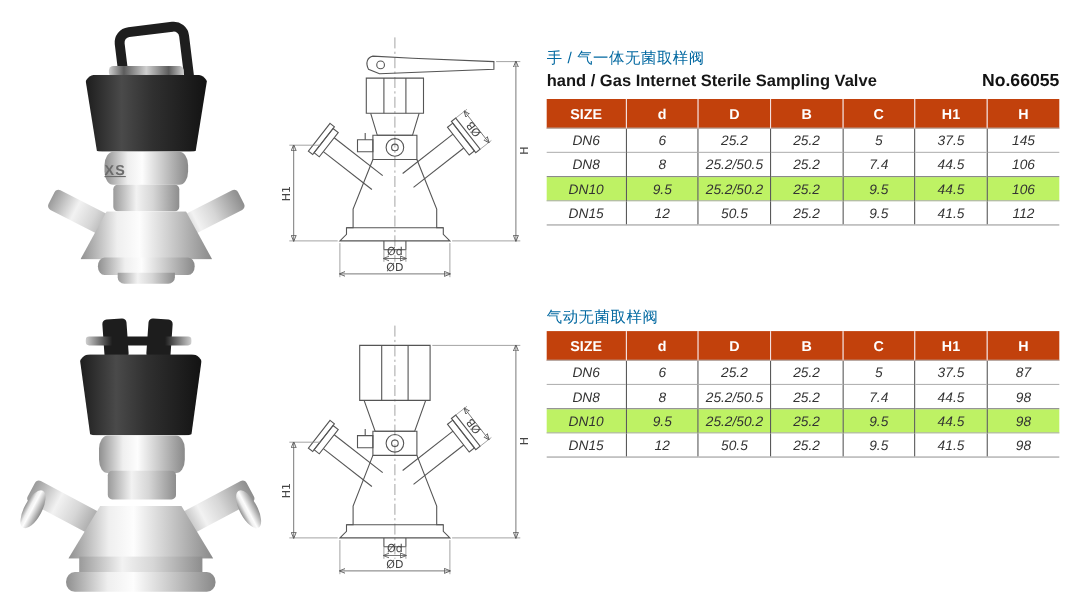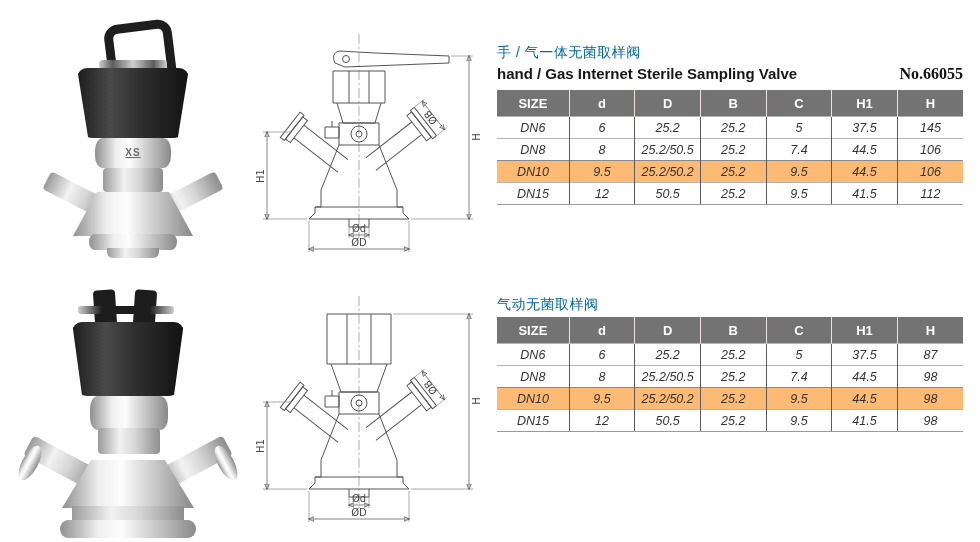--- a/index.html
+++ b/index.html
@@ -7,34 +7,34 @@
     width:980px;height:542px;position:relative;background:#ffffff;
     font-family:"Liberation Sans","DejaVu Sans",sans-serif;
     overflow:hidden;color:#333;
   }
 
   
   .section{position:absolute;left:497px;width:466px;}
   .title-cn{font-size:14px;color:#0369a1;letter-spacing:.5px;margin:0 0 3px 0;}
   .title-row{display:flex;justify-content:space-between;align-items:baseline;margin:0 0 7px 0;text-align:right;}
   .title-en{font-size:15px;font-weight:bold;color:#161616;margin:0;}
-  .model-no{font-size:16px;font-weight:bold;color:#111;margin:0;font-family:Liberation Serif, serif;}
+  .model-no{font-size:16px;font-weight:bold;color:#111;margin:0;}
 
   table.spec{border-collapse:collapse;width:466px;table-layout:fixed;}
   table.spec th{
-    background:#737373;color:#fff;font-size:13px;font-weight:bold;
+    background:#c2410c;color:#fff;font-size:13px;font-weight:bold;
     height:26px;padding:0;text-align:center;
   }
   table.spec th + th{border-left:1px solid #f3dede;}
   table.spec td{
     font-size:12.5px;color:#333;height:21px;padding:0;text-align:center;
     border-top:1px solid #b3b3b3;background:#fff;font-style:italic;
   }
   table.spec td + td{border-left:1px solid #5a5a5a;}
-  table.spec tr.alt td{background:#fdba74;border-top:1px solid #8a8a8a;}
+  table.spec tr.alt td{background:#bef264;border-top:1px solid #8a8a8a;}
   table.spec tr:last-child td{border-bottom:1px solid #9a9a9a;}
   table.spec col.c-size{width:15.5%;}
 
   
   svg.draw{position:absolute;overflow:visible;}
   svg.draw path, svg.draw line, svg.draw rect, svg.draw circle, svg.draw polygon{
     stroke:#555;stroke-width:1;fill:none;vector-effect:non-scaling-stroke;
   }
   svg.draw .cl{stroke:#999;stroke-dasharray:10 3 2 3;stroke-width:.8;}
   svg.draw .dim{stroke:#666;stroke-width:.8;}
@@ -43,22 +43,22 @@
   svg.draw text{font:10px "DejaVu Sans",sans-serif;fill:#444;stroke:none;}
 
   
   .photo{position:absolute;}
   .photo div{position:absolute;}
   .metal{background:linear-gradient(90deg,#8f8f8f 0%,#efefef 28%,#fdfdfd 45%,#c9c9c9 70%,#898989 100%);}
   .metal-v{background:linear-gradient(90deg,#9a9a9a,#f2f2f2 35%,#d6d6d6 60%,#8d8d8d);}
   .blackcap{
     background:linear-gradient(90deg,#1c1c1c,#4a4a4a 30%,#303030 55%,#121212);
   }
-  .logo-txt{font-size:10px;color:#6b6b6b;font-weight:bold;letter-spacing:1px;
-            width:100%;text-align:center;text-decoration:underline;}
+  .logo-txt{font-size:13px;color:#6b6b6b;font-weight:bold;letter-spacing:1px;
+            width:100%;text-align:left;text-decoration:underline;}
 </style>
 </head>
 <body>
 
 <div class="photo" style="left:55px;top:20px;width:160px;height:238px;">
   <div style="left:52px;top:2px;width:50px;height:58px;border:9px solid #1e1e1e;border-radius:14px;transform:rotate(-7deg);"></div>
   <div style="left:44px;top:40px;width:68px;height:10px;background:linear-gradient(90deg,#cfcfcf,#5c5c5c 20%,#cfcfcf 50%,#5c5c5c 80%,#cfcfcf);border-radius:4px;"></div>
   <div class="blackcap" style="left:22px;top:48px;width:112px;height:70px;border-radius:10px 10px 16px 16px;clip-path:polygon(0 0,100% 0,90% 100%,10% 100%);"></div>
   <div class="metal" style="left:40px;top:118px;width:76px;height:30px;border-radius:8px/12px;">
     <div class="logo-txt" style="top:9px;">XS</div>
@@ -310,21 +310,21 @@
         <td>50.5</td>
         <td>25.2</td>
         <td>9.5</td>
         <td>41.5</td>
         <td>112</td>
       </tr>
     </tbody>
   </table>
 </div>
 
-<div class="section" style="top:296px;">
+<div class="section" style="top:280px;">
   <p class="title-cn">气动无菌取样阀</p>
   <table class="spec">
     <colgroup>
         <col class="c-size">
         <col>
         <col>
         <col>
         <col>
         <col>
         <col>

